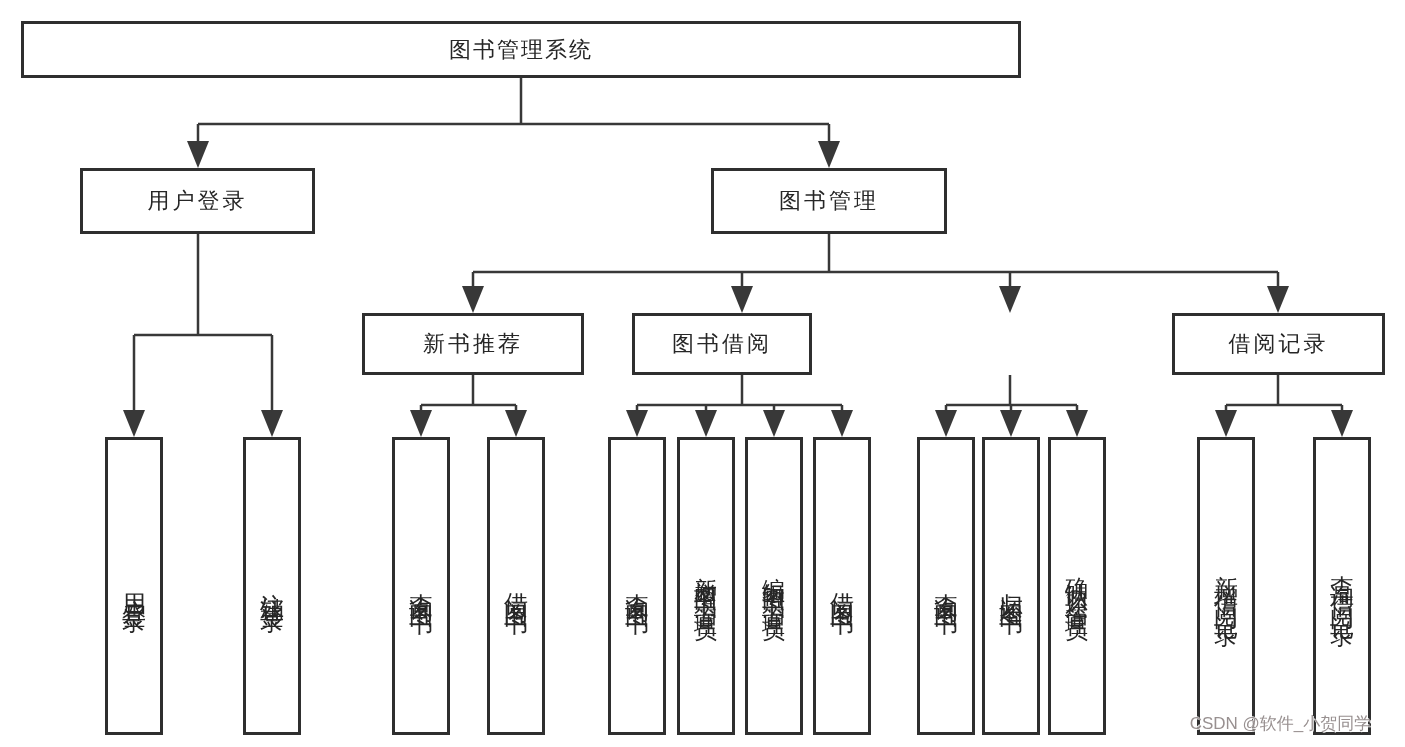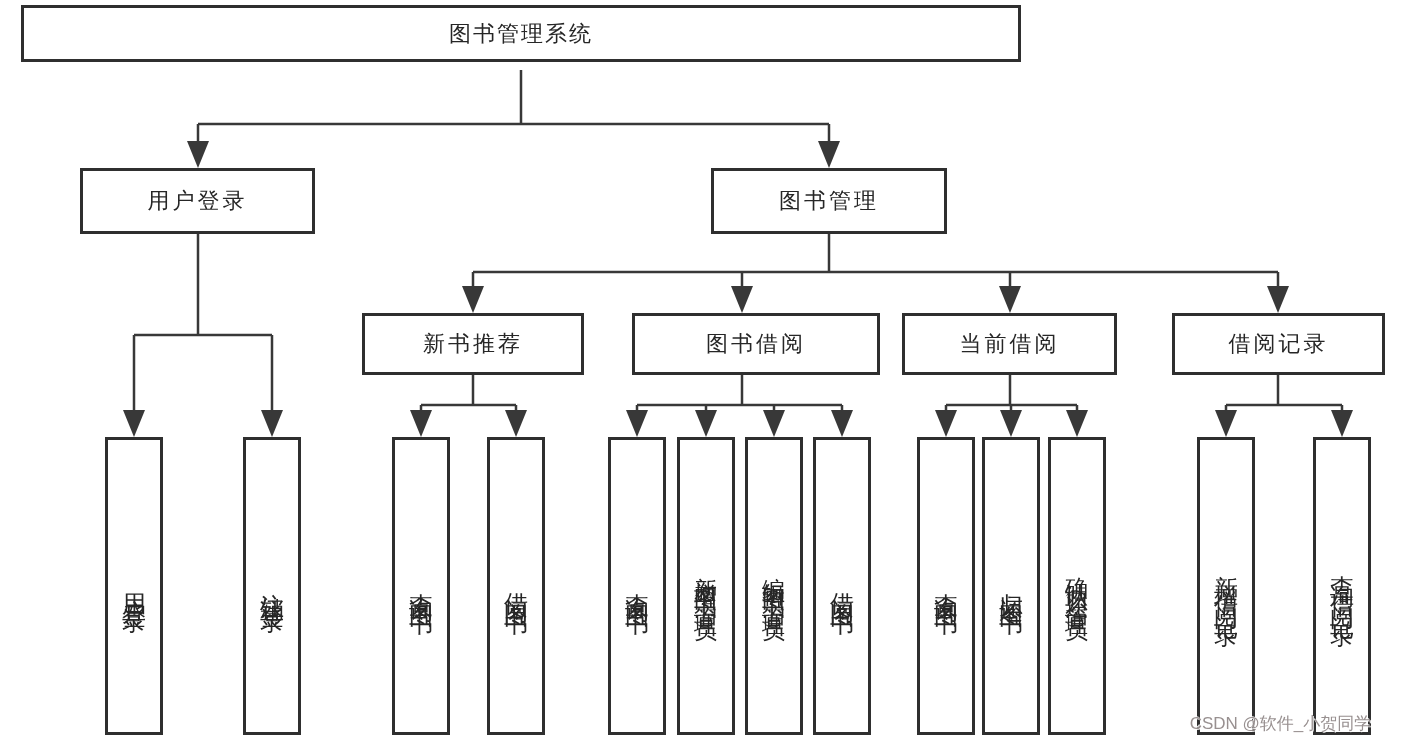--- a/index.html
+++ b/index.html
@@ -84,28 +84,27 @@
       <polygon class="arrow" points="763,410 785,410 774,437"></polygon>
       <polygon class="arrow" points="831,410 853,410 842,437"></polygon>
       <polygon class="arrow" points="935,410 957,410 946,437"></polygon>
       <polygon class="arrow" points="1000,410 1022,410 1011,437"></polygon>
       <polygon class="arrow" points="1066,410 1088,410 1077,437"></polygon>
       <polygon class="arrow" points="1215,410 1237,410 1226,437"></polygon>
       <polygon class="arrow" points="1331,410 1353,410 1342,437"></polygon>
     </g>
   </svg>
 
-  <div class="node" style="left:21px;top:5px;width:1000px;height:57px;letter-spacing:2px">图书管理系统</div>
+  <div class="node" style="left:21px;top:21px;width:1000px;height:57px;letter-spacing:2px">图书管理系统</div>
 
   <div class="node" style="left:80px;top:168px;width:235px;height:66px">用户登录</div>
   <div class="node" style="left:362px;top:313px;width:222px;height:62px">新书推荐</div>
 
   <div class="node" style="left:711px;top:168px;width:236px;height:66px">图书管理</div>
-  <div class="node" style="left:632px;top:313px;width:248px;height:62px">图书借阅</div>
-  <div class="node" style="left:902px;top:313px;width:215px;height:62px">当前借阅</div>
+  <div class="node" style="left:632px;top:313px;width:180px;height:62px">图书借阅</div>
   <div class="node" style="left:1172px;top:313px;width:213px;height:62px">借阅记录</div>
 
   <div class="leaf" style="left:105px">用户登录</div>
   <div class="leaf" style="left:243px">注销登录</div>
 
   <div class="leaf" style="left:392px">查询图书</div>
   <div class="leaf" style="left:487px">借阅图书</div>
 
   <div class="leaf" style="left:608px">查询图书</div>
   <div class="leaf long" style="left:677px">新增图书（管理员）</div>

